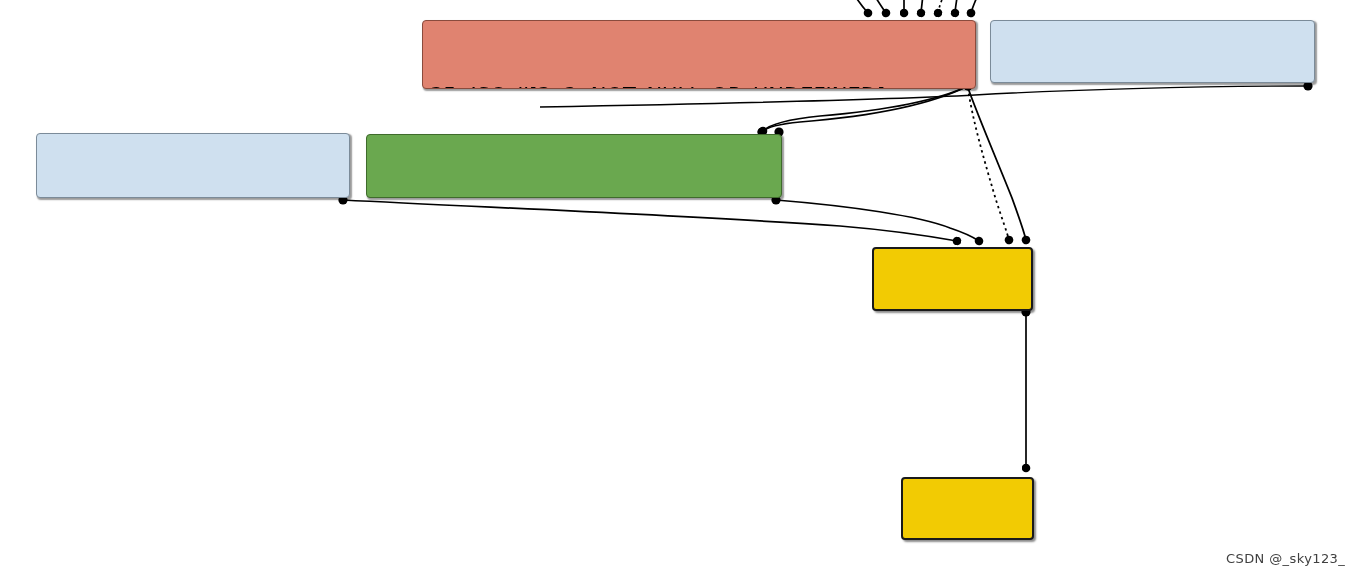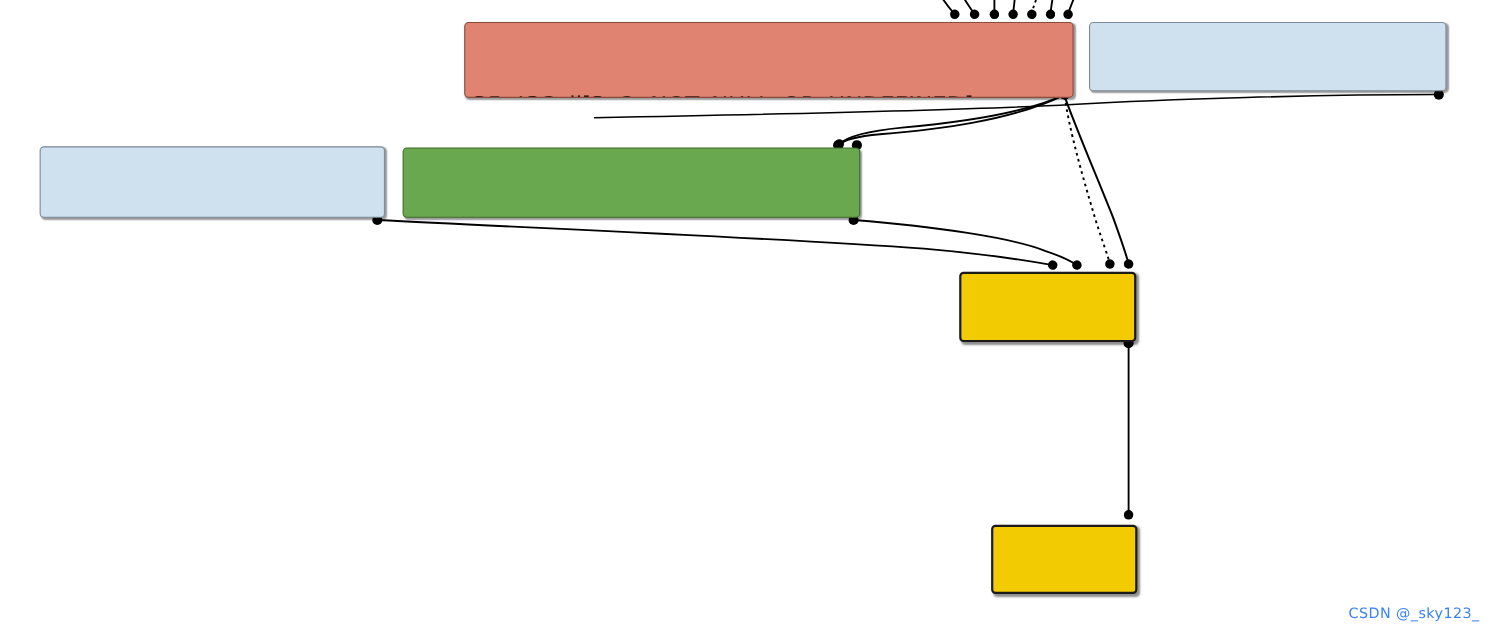--- a/index.html
+++ b/index.html
@@ -44,21 +44,21 @@
   }
   .node.n-blue  { background: #cfe0ef; border-color: #7b8b99; }
   .node.n-red   { background: #e08370; border-color: #8a4b3d; }
   .node.n-green { background: #69a council; }
   .node.n-green { background: #6aa84f; border-color: #3f6b2c; }
   .node.n-yellow{ background: #f2cb03; border-color: #1a1a1a; border-width: 2px; box-shadow: 2px 2px 2px rgba(0,0,0,0.45); }
 
   .watermark {
     position: absolute;
     font-size: 13px;
-    color: #3b82f6;
+    color: #404040;
     letter-spacing: 0.4px;
     white-space: pre;
     z-index: 9;
   }
 </style>
 </head>
 <body>
 
 <div id="canvas">
 

